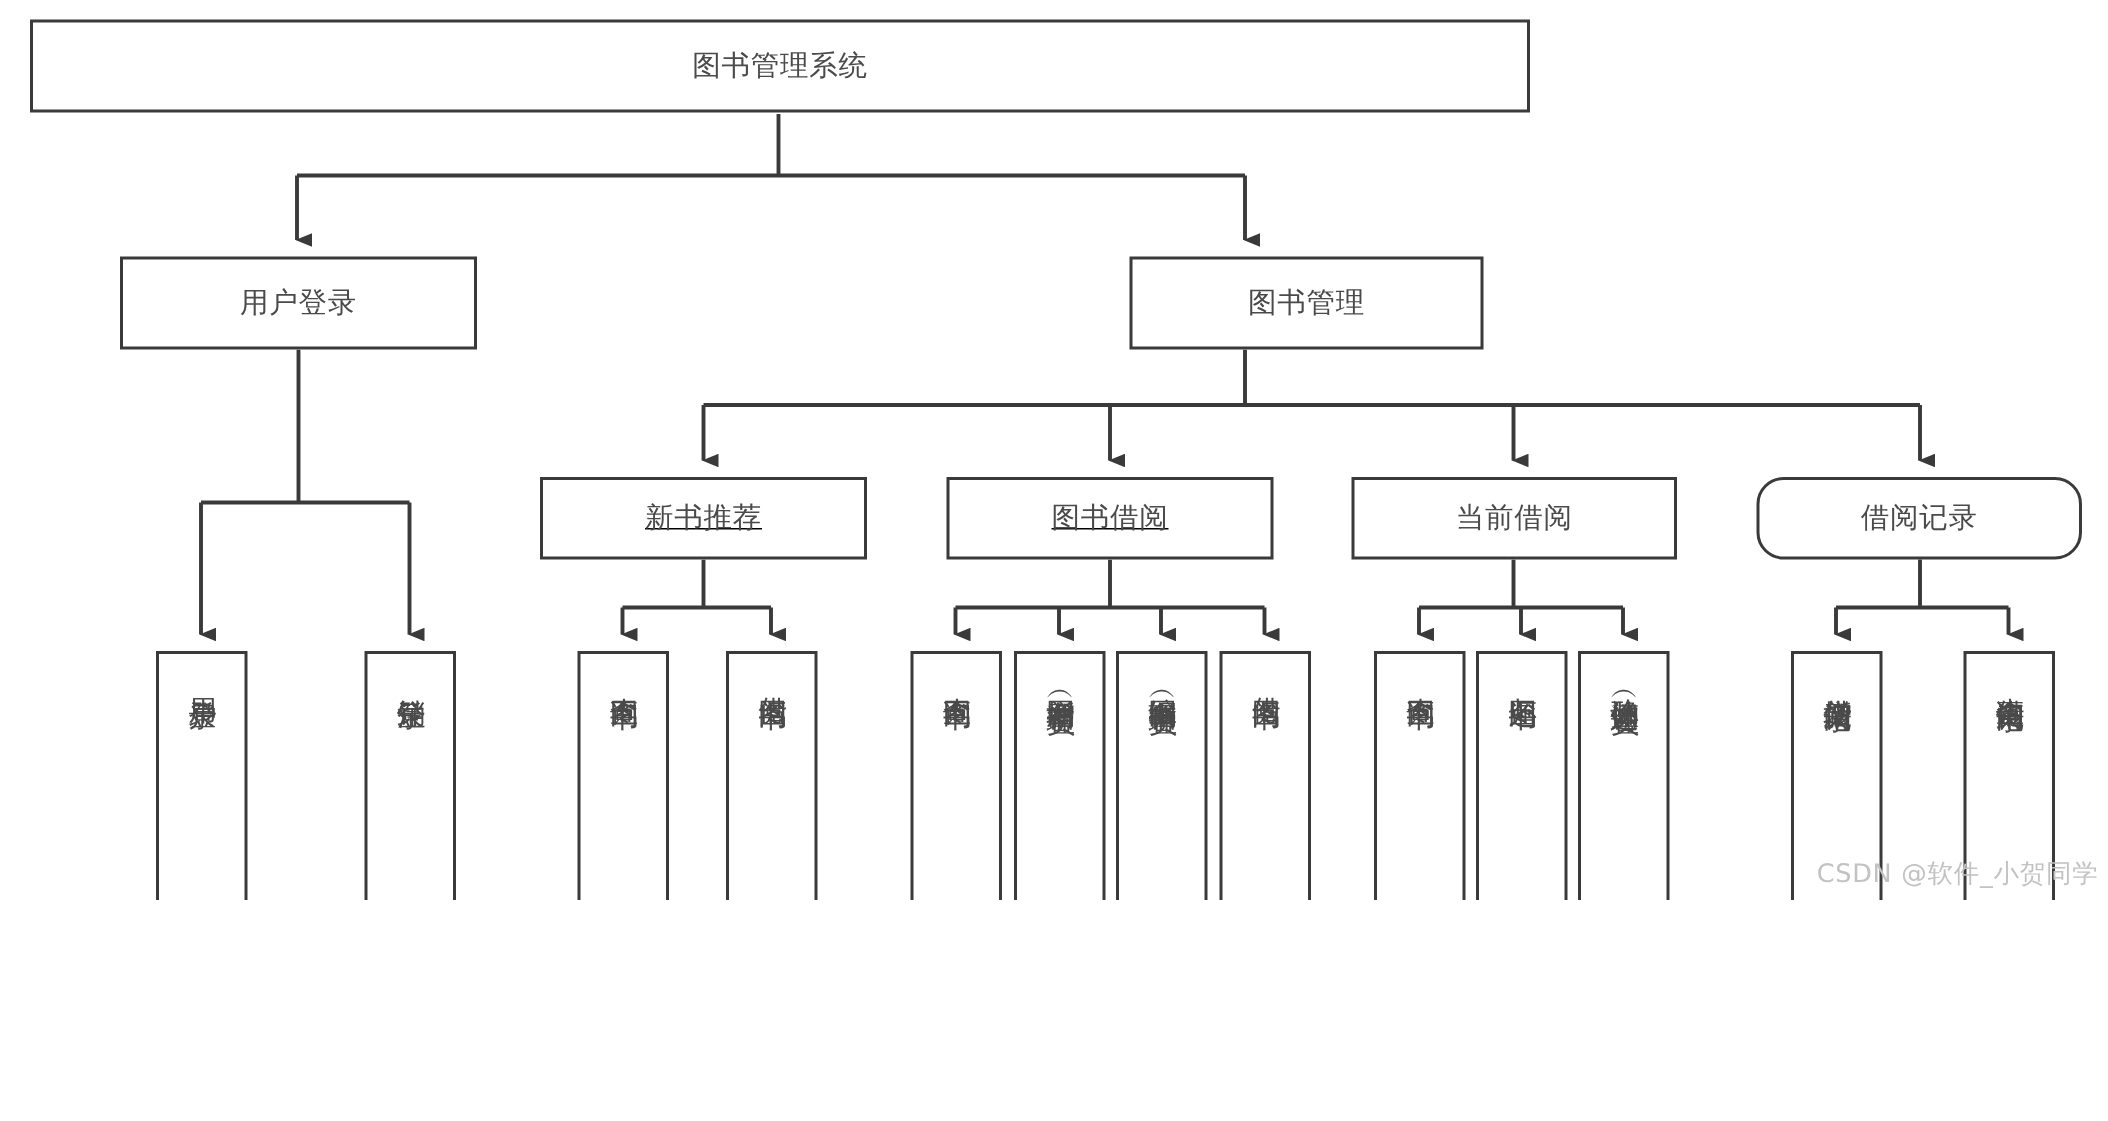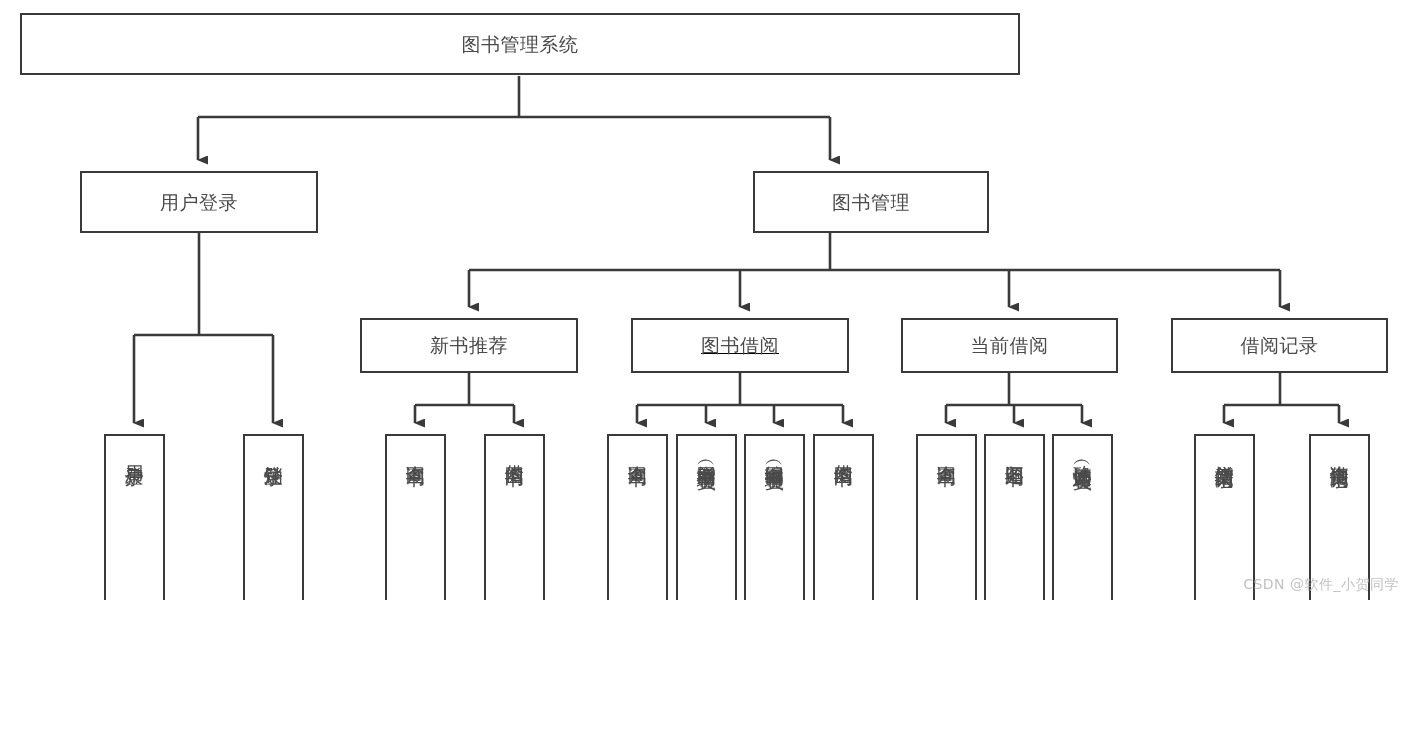--- a/index.html
+++ b/index.html
@@ -62,21 +62,21 @@
     max-height: 272px;
   }
   .node.leaf.tall-text .node-label {
     max-height: 286px;
   }
   #watermark {
     position: absolute;
     right: 6px;
     bottom: 6px;
     color: #c2c2c2;
-    font-size: 14px;
+    font-size: 17px;
     letter-spacing: 0.5px;
     z-index: 5;
     white-space: nowrap;
   }
 </style>
 </head>
 <body>
 
 <div id="diagram-canvas">
 
@@ -135,33 +135,33 @@
   </div>
 
   <div class="node level2" style="left:80px; top:171px; width:238px; height:62px;">
     <span class="node-label">用户登录</span>
   </div>
 
   <div class="node level2" style="left:712px; top:171px; width:236px; height:62px;margin-left:41px;">
     <span class="node-label">图书管理</span>
   </div>
 
-  <div class="node level3" style="left:360px; top:318px; width:218px; height:55px;">
+  <div class="node level3" style="left:360px; top:318px; width:218px; height:55px;text-decoration:underline;">
     <span class="node-label">新书推荐</span>
   </div>
 
   <div class="node level3" style="left:631px; top:318px; width:218px; height:55px;text-decoration:underline;">
     <span class="node-label">图书借阅</span>
   </div>
 
   <div class="node level3" style="left:901px; top:318px; width:217px; height:55px;">
     <span class="node-label">当前借阅</span>
   </div>
 
-  <div class="node level3" style="left:1171px; top:318px; width:217px; height:55px;">
+  <div class="node level3" style="left:1171px; top:318px; width:217px; height:55px;border-radius:18px;">
     <span class="node-label">借阅记录</span>
   </div>
 
   <div class="node leaf" style="left:104px; top:434px; width:61px; height:301px;">
     <span class="node-label">用户登录</span>
   </div>
 
   <div class="node leaf" style="left:243px; top:434px; width:61px; height:301px;">
     <span class="node-label">注销登录</span>
   </div>

